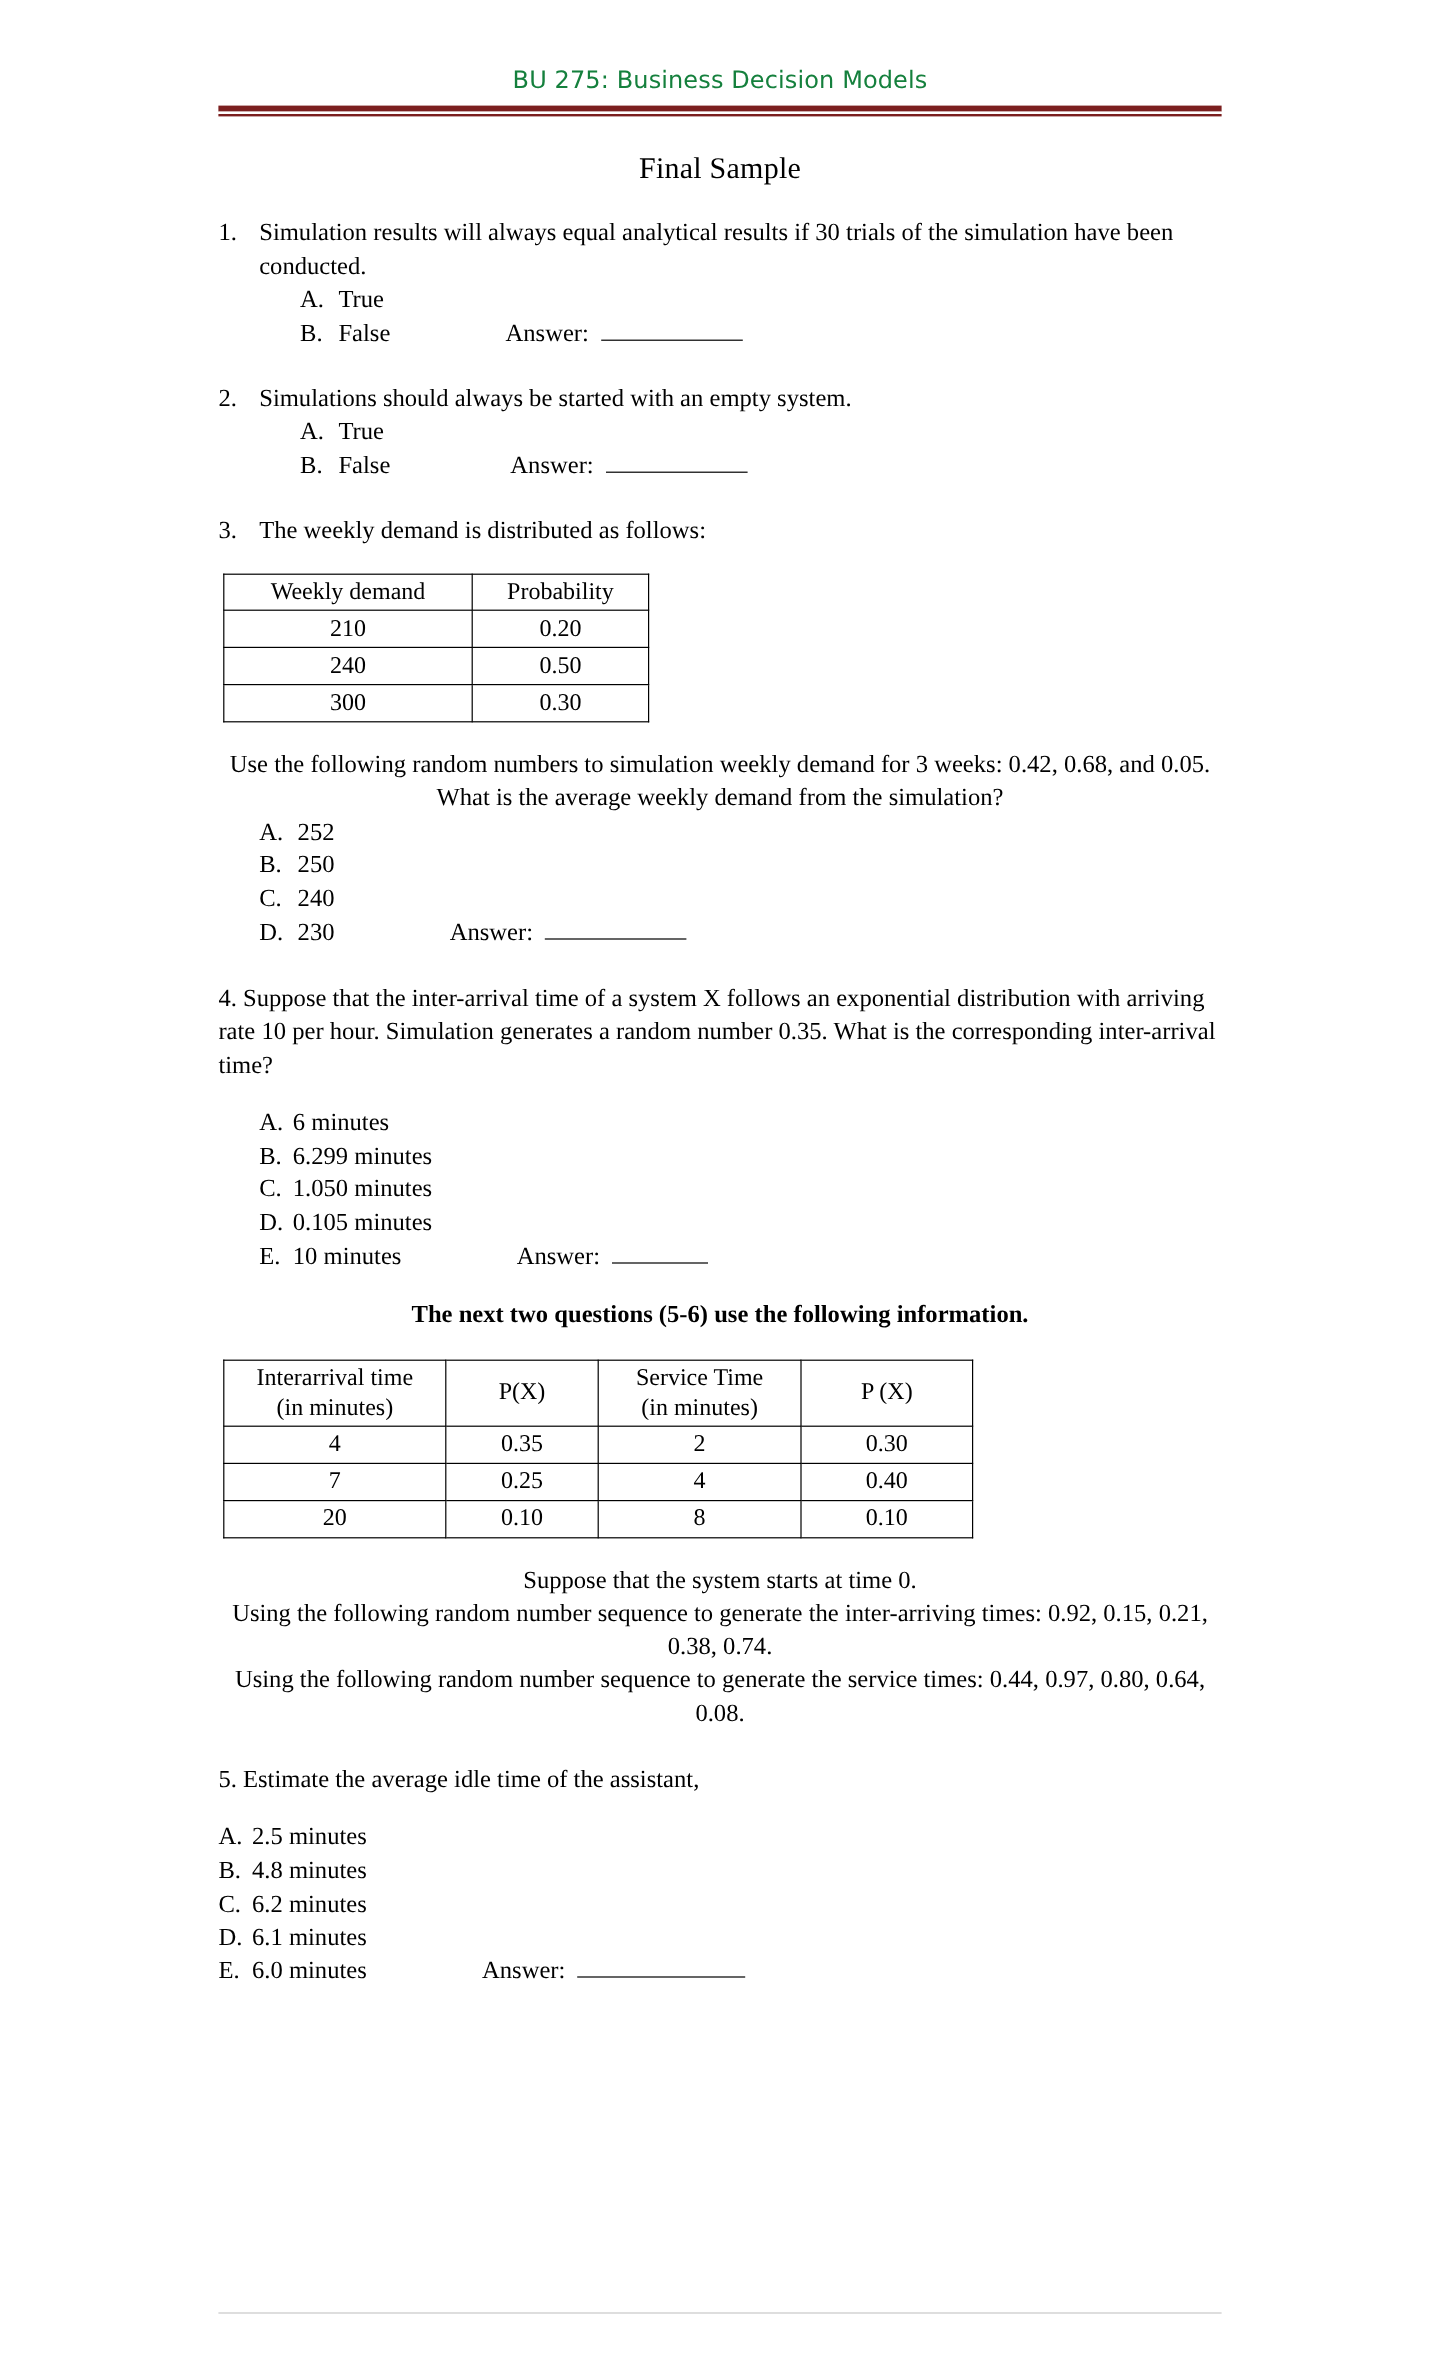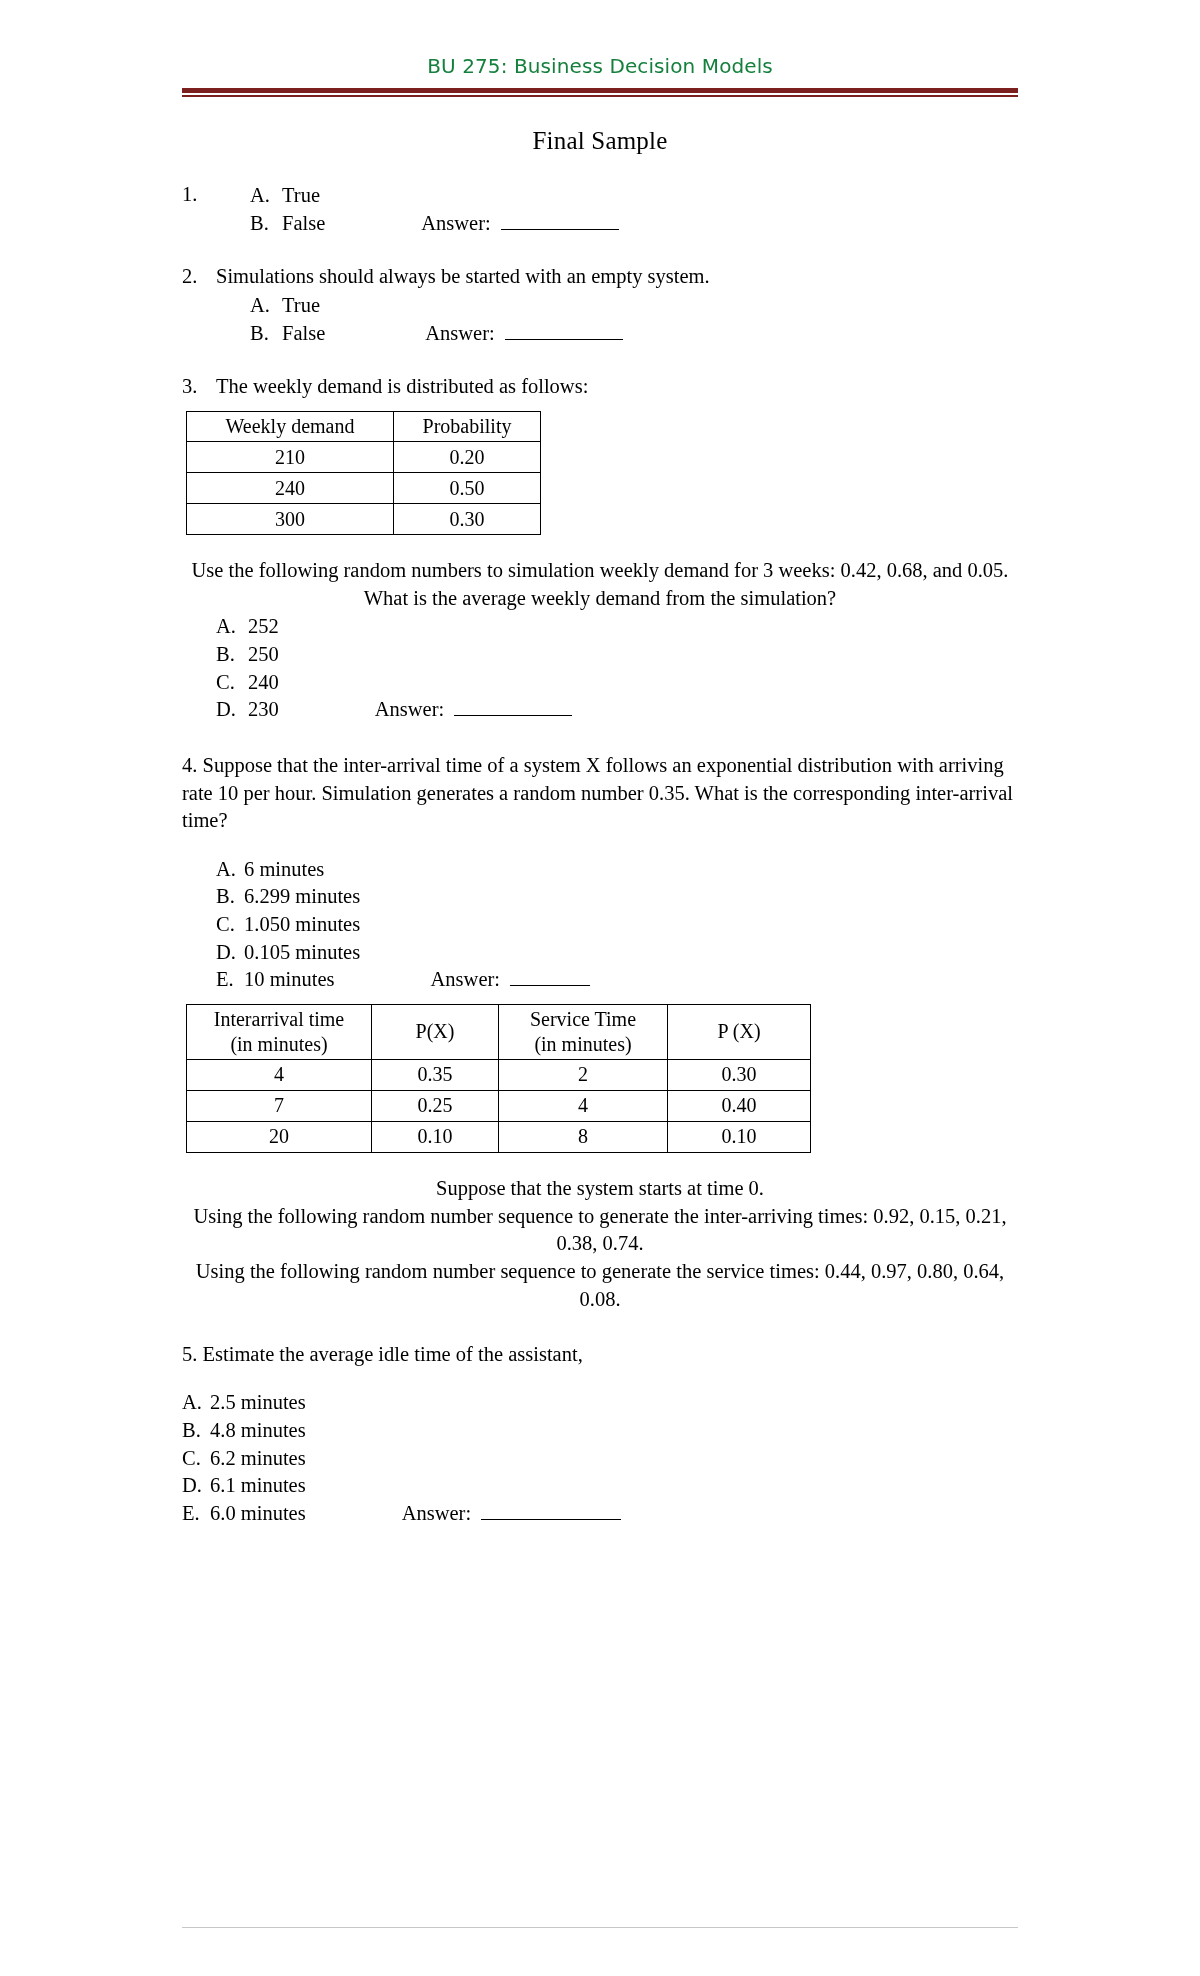--- a/index.html
+++ b/index.html
@@ -114,21 +114,21 @@
   .blank.short {
     width: 80px;
   }
   .blank.long {
     width: 140px;
   }
 
   
   table.data {
     border-collapse: collapse;
-    margin-top: 10px;
+    margin-top: 22px;
     margin-left: 4px;
     font-size: 20px;
   }
   table.data td, table.data th {
     border: 1.4px solid #000;
     padding: 2px 8px;
     text-align: center;
     font-weight: normal;
     line-height: 1.25;
   }
@@ -188,20 +188,21 @@
     </div>
   </div>
 
   <div class="doc-title">Final Sample</div>
 
   <div class="content">
 
     <div class="q-block">
       <div class="q-num">1.</div>
       <div class="q-body">
+        <div class="q-stem">Simulation results will always equal analytical results if 30 trials of the simulation have been conducted.</div>
         <div class="opt-list">
           <div class="opt">
             <span class="opt-letter">A.</span>
             <span class="opt-text">True</span>
           </div>
           <div class="opt">
             <span class="opt-letter">B.</span>
             <span class="opt-text">False</span>
             <span class="answer-inline">
               <span>Answer:</span><span class="blank"></span>
@@ -304,20 +305,21 @@
       </div>
       <div class="flat-opt">
         <span class="lbl">E.</span>
         <span>10 minutes</span>
         <span class="answer-inline">
           <span>Answer:</span><span class="blank short"></span>
         </span>
       </div>
     </div>
 
+    <p class="para bold-lead">The next two questions (5-6) use the following information.</p>
 
 
     <table class="data arrival">
       <thead>
         <tr>
           <th class="h1 hdr2">
             <div>Interarrival time</div>
             <div>(in minutes)</div>
           </th>
           <th class="h2">P(X)</th>

